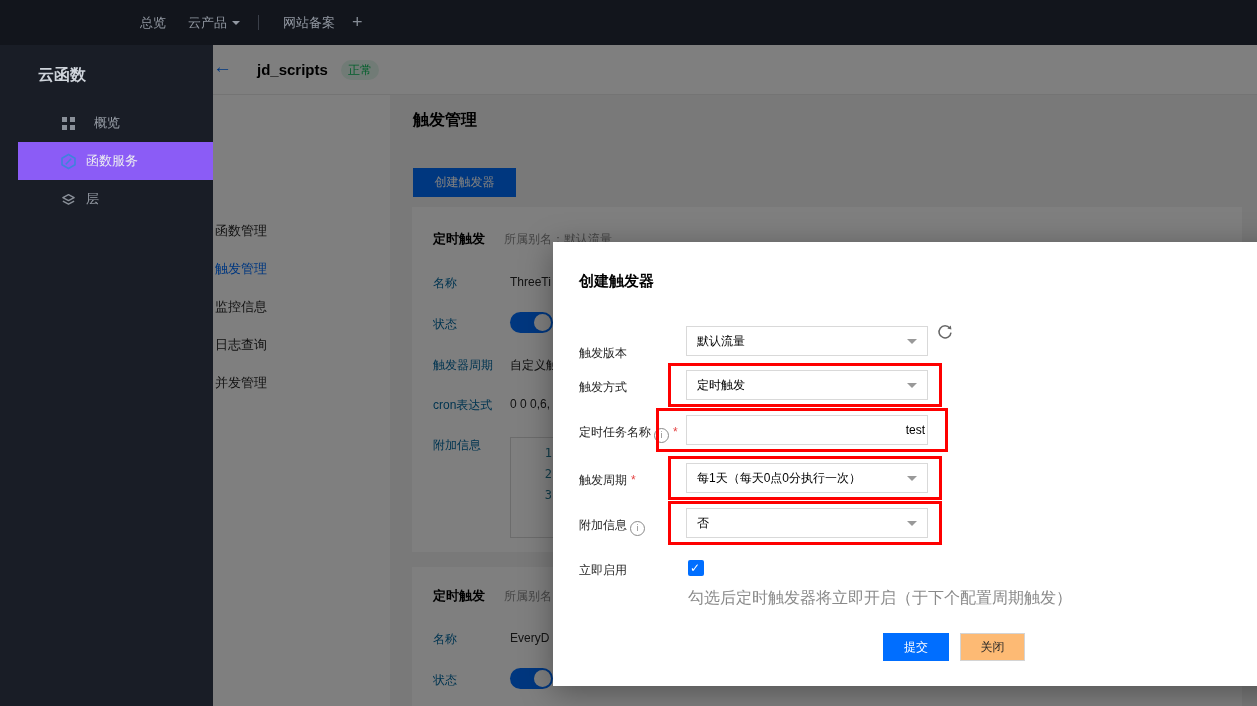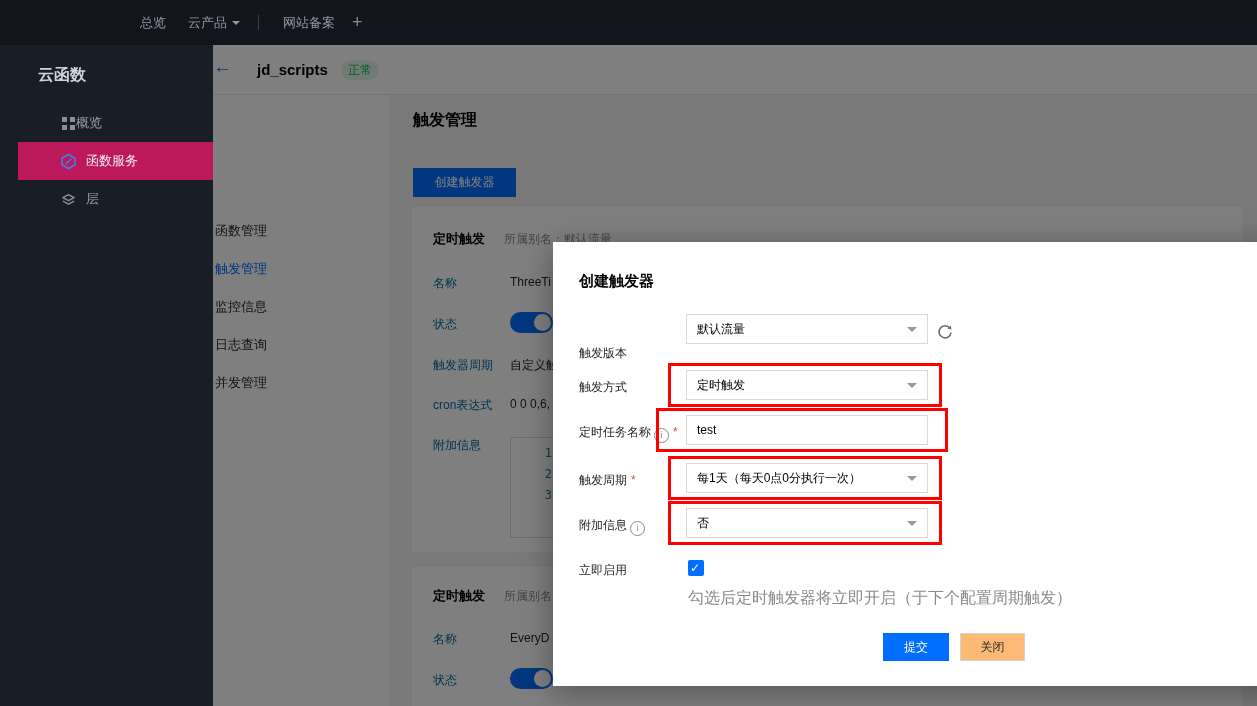--- a/index.html
+++ b/index.html
@@ -16,21 +16,21 @@
   #navbar .brand-text{font-size:17px;color:#a3a9b3;letter-spacing:1px;}
   .nav-link{position:absolute;top:0;height:45px;line-height:45px;color:#9298a2;font-size:13px;cursor:pointer;}
   .nav-caret{display:inline-block;width:0;height:0;border-left:4px solid transparent;border-right:4px solid transparent;border-top:4px solid #9298a2;margin-left:5px;vertical-align:2px;}
   .nav-divider{position:absolute;left:258px;top:15px;width:1px;height:15px;background:#3a3f49;}
   .nav-plus{position:absolute;left:352px;top:0;height:45px;line-height:44px;font-size:18px;color:#868c96;cursor:pointer;}
 
   
   #sidebar{left:0;top:45px;width:195px;height:661px;background:#191d26;z-index:40;padding-left:18px;}
   #sidebar .sb-title{padding:20px 0 18px 20px;font-size:16px;font-weight:bold;color:#cfd4db;}
   .sb-item{position:relative;height:38px;display:flex;align-items:center;padding-left:44px;gap:12px;color:#9aa0a9;font-size:13px;cursor:pointer;}
-  .sb-item.active{background:#be185d;color:#eceef1;}
+  .sb-item.active{background:#8b5cf6;color:#eceef1;}
 
   
   #light-region{left:0;top:0;width:1257px;height:706px;z-index:1;}
   #fn-header{position:absolute;left:195px;top:45px;width:1062px;height:50px;background:#ffffff;border-bottom:1px solid #e8e8e8;box-sizing:border-box;}
   .back-arrow{position:absolute;left:18px;top:11px;font-size:19px;font-weight:bold;color:#006eff;cursor:pointer;}
   .fn-name{position:absolute;left:62px;top:16px;font-size:15px;font-weight:bold;color:#000;}
   .status-badge{position:absolute;left:146px;top:15px;background:#e3f7ec;color:#0abf5b;font-size:12px;line-height:18px;padding:1px 7px;border-radius:10px;}
   #subnav{position:absolute;left:195px;top:95px;width:195px;height:611px;background:#ffffff;}
   .subnav-item{position:absolute;left:20px;font-size:13px;color:#262626;cursor:pointer;}
   .subnav-item.active{color:#006eff;}
@@ -49,21 +49,21 @@
 
   
   #overlay{left:195px;top:45px;width:1062px;height:661px;background:rgba(0,0,0,0.5);z-index:10;}
 
   
   #modal{left:553px;top:242px;width:800px;height:444px;background:#ffffff;z-index:20;box-shadow:0 6px 30px rgba(0,0,0,0.35);}
   .modal-title{position:absolute;left:26px;top:30px;font-size:15px;font-weight:bold;color:#000;}
   .m-label{position:absolute;left:26px;font-size:12px;color:#262626;white-space:nowrap;}
   .m-select,.m-input{position:absolute;left:133px;width:242px;height:30px;box-sizing:border-box;border:1px solid #d9d9d9;background:#fff;font-size:12px;color:#000;}
   .m-select{line-height:28px;padding-left:10px;cursor:pointer;}
-  .m-input{padding-left:10px;font-family:inherit;}
+  .m-input{padding-left:10px;font-family:inherit;text-align:right;}
   .caret{position:absolute;right:10px;top:12px;width:0;height:0;border-left:5px solid transparent;border-right:5px solid transparent;border-top:5px solid #999;}
   .red-box{position:absolute;border:3px solid #fe0000;box-sizing:border-box;pointer-events:none;}
   .info-i{display:inline-block;width:13px;height:13px;border:1px solid #8a8a8a;border-radius:50%;font-size:9px;line-height:13px;text-align:center;color:#8a8a8a;margin-left:3px;vertical-align:-2px;cursor:pointer;}
   .info-i::after{content:"i";font-style:normal;}
   .req-star{color:#e54545;margin-left:4px;font-size:12px;}
   .m-checkbox{position:absolute;left:135px;top:318px;width:16px;height:16px;background:#006eff;border-radius:2px;cursor:pointer;}
   .m-checkbox::after{content:"✓";position:absolute;left:2px;top:0;color:#fff;font-size:12px;font-weight:bold;line-height:16px;}
   .m-helper{position:absolute;left:135px;top:346px;font-size:16px;color:#8a8a8a;}
   .btn-submit{position:absolute;left:330px;top:391px;width:66px;height:28px;background:#006eff;color:#fff;border:none;font-size:12px;cursor:pointer;}
   .btn-close{position:absolute;left:407px;top:391px;width:65px;height:28px;background:#fdba74;color:#262626;border:1px solid #d4d4d4;box-sizing:border-box;font-size:12px;cursor:pointer;}
@@ -147,21 +147,21 @@
 
 <div id="sidebar" class="abs">
   <div class="sb-title">云函数</div>
   <div class="sb-item">
     <svg style="position:absolute;left:44px;top:13px" width="13" height="13" viewBox="0 0 13 13">
       <rect x="0" y="0" width="5" height="5" fill="#8a9099"></rect>
         <rect x="8" y="0" width="5" height="5" fill="#8a9099"></rect>
       <rect x="0" y="8" width="5" height="5" fill="#8a9099"></rect>
         <rect x="8" y="8" width="5" height="5" fill="#8a9099"></rect>
     </svg>
-    <span style="margin-left:14px">概览</span>
+    <span style="margin-left:32px">概览</span>
   </div>
   <div class="sb-item active">
     <svg style="position:absolute;left:42px;top:11px" width="17" height="17" viewBox="0 0 17 17">
       <polygon points="8.5,1.5 15,5.2 15,11.8 8.5,15.5 2,11.8 2,5.2" fill="none" stroke="#3f82dd" stroke-width="1.6"></polygon>
       <path d="M5.8 11.2 L11.2 5.8" stroke="#3f82dd" stroke-width="1.6"></path>
     </svg>
     <span style="margin-left:24px">函数服务</span>
   </div>
   <div class="sb-item">
     <svg style="position:absolute;left:43px;top:12px" width="15" height="15" viewBox="0 0 16 16">
@@ -169,21 +169,21 @@
       <polyline points="2,9.8 8,13 14,9.8" fill="none" stroke="#8a9099" stroke-width="1.5" stroke-linejoin="round"></polyline>
     </svg>
     <span style="margin-left:24px">层</span>
   </div>
 </div>
 
 <div id="modal" class="abs">
   <div class="modal-title">创建触发器</div>
 
   <div class="m-label" style="top:103px">触发版本</div>
-  <div class="m-select" style="top:72px">
+  <div class="m-select" style="top:84px">
     <span>默认流量</span>
     <i class="caret"></i>
   </div>
   <svg class="refresh-icon" width="16" height="16" viewBox="0 0 16 16">
     <path d="M12.8 4.2 A6 6 0 1 0 14 8.6" fill="none" stroke="#666" stroke-width="1.5"></path>
     <polygon points="13.8,1.5 14.4,5.6 10.4,4.6" fill="#666"></polygon>
   </svg>
 
   <div class="m-label" style="top:137px">触发方式</div>
   <div class="m-select" style="top:128px">

